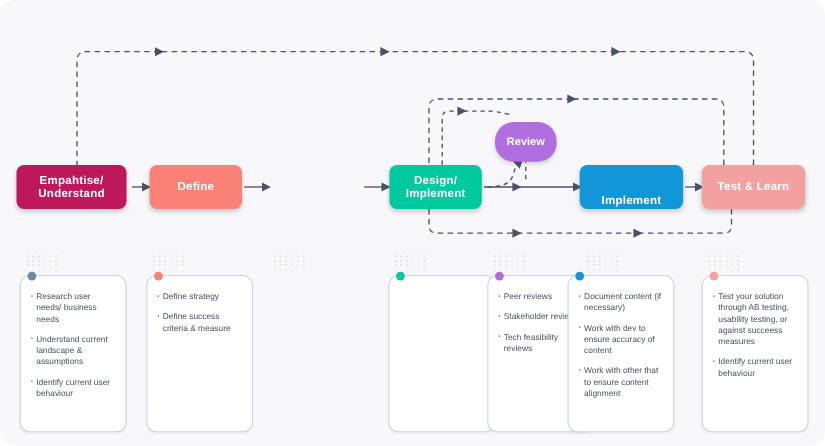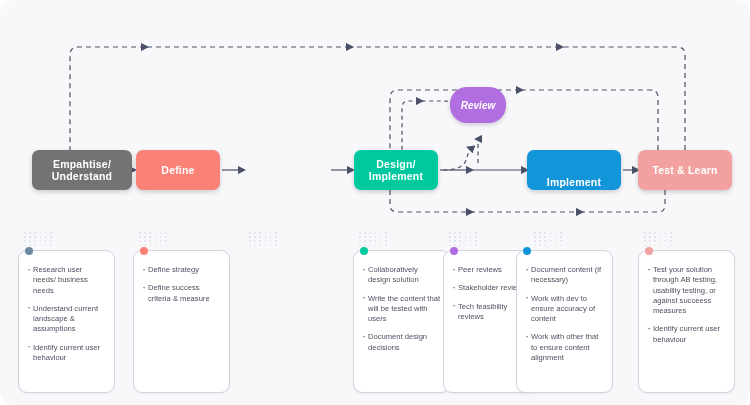--- a/index.html
+++ b/index.html
@@ -139,39 +139,39 @@
       </g>
 
       <g stroke-dasharray="5,4">
         <path d="M 390 190 L 390 205 Q 390 212 398 212 L 470 212" marker-end="url(#ahR)"></path>
         <path d="M 470 212 L 580 212" marker-end="url(#ahR)"></path>
         <path d="M 580 212 L 658 212 Q 665 212 665 205 L 665 190"></path>
       </g>
     </g>
   </svg>
 
-  <div class="stage" style="left:32px; top:150px; width:100px; background:#737373;">
+  <div class="stage" style="left:15px; top:150px; width:100px; background:#be185d;">
     <span style="white-space:pre-line;">Empahtise/
 Understand</span>
   </div>
   <div class="stage" style="left:136px; top:150px; width:84px; background:#f98177;">
     <span style="white-space:pre-line;">Define</span>
   </div>
   <div class="stage" style="left:354px; top:150px; width:84px; background:#00c9a0;">
     <span style="white-space:pre-line;">Design/
 Implement</span>
   </div>
   <div class="stage" style="left:527px; top:150px; width:94px; background:#1395d9;">
     <span style="white-space:pre-line;margin-top:24px;">Implement</span>
   </div>
   <div class="stage" style="left:638px; top:150px; width:94px; background:#f2a0a0;">
     <span style="white-space:pre-line;">Test &amp; Learn</span>
   </div>
 
-  <div class="review" style="left:450px; top:87px;font-style:italic;">
+  <div class="review" style="left:450px; top:111px;">
     <span>Review</span>
   </div>
 
   <div class="dotgrid" style="left:24px;">
       <i style="left: 0px; top: 0px; background: rgb(201, 206, 222);"></i>
       <i style="left: 5.2px; top: 0px; background: rgb(201, 206, 222);"></i>
       <i style="left: 10.4px; top: 0px; background: rgb(201, 206, 222);"></i>
       <i style="left: 15.6px; top: 0px; background: rgb(201, 206, 222);"></i>
       <i style="left: 20.8px; top: 0px; background: rgb(201, 206, 222);"></i>
       <i style="left: 26px; top: 0px; background: rgb(201, 206, 222);"></i>
@@ -364,25 +364,20 @@
     <span class="card-dot" style="background:#f98177;"></span>
     <ul>
       <li>Define strategy</li>
       <li>Define success criteria &amp; measure</li>
     </ul>
   </div>
 
 
   <div class="card" style="left:353px;">
     <span class="card-dot" style="background:#00c9a0;"></span>
-    <ul>
-      <li>Collaboratively design solution</li>
-      <li>Write the content that will be tested with users</li>
-      <li>Document design decisions</li>
-    </ul>
   </div>
 
   <div class="card" style="left:443px;">
     <span class="card-dot" style="background:#b06ee0;"></span>
     <ul>
       <li>Peer reviews</li>
       <li>Stakeholder reviews</li>
       <li>Tech feasibility reviews</li>
     </ul>
   </div>

